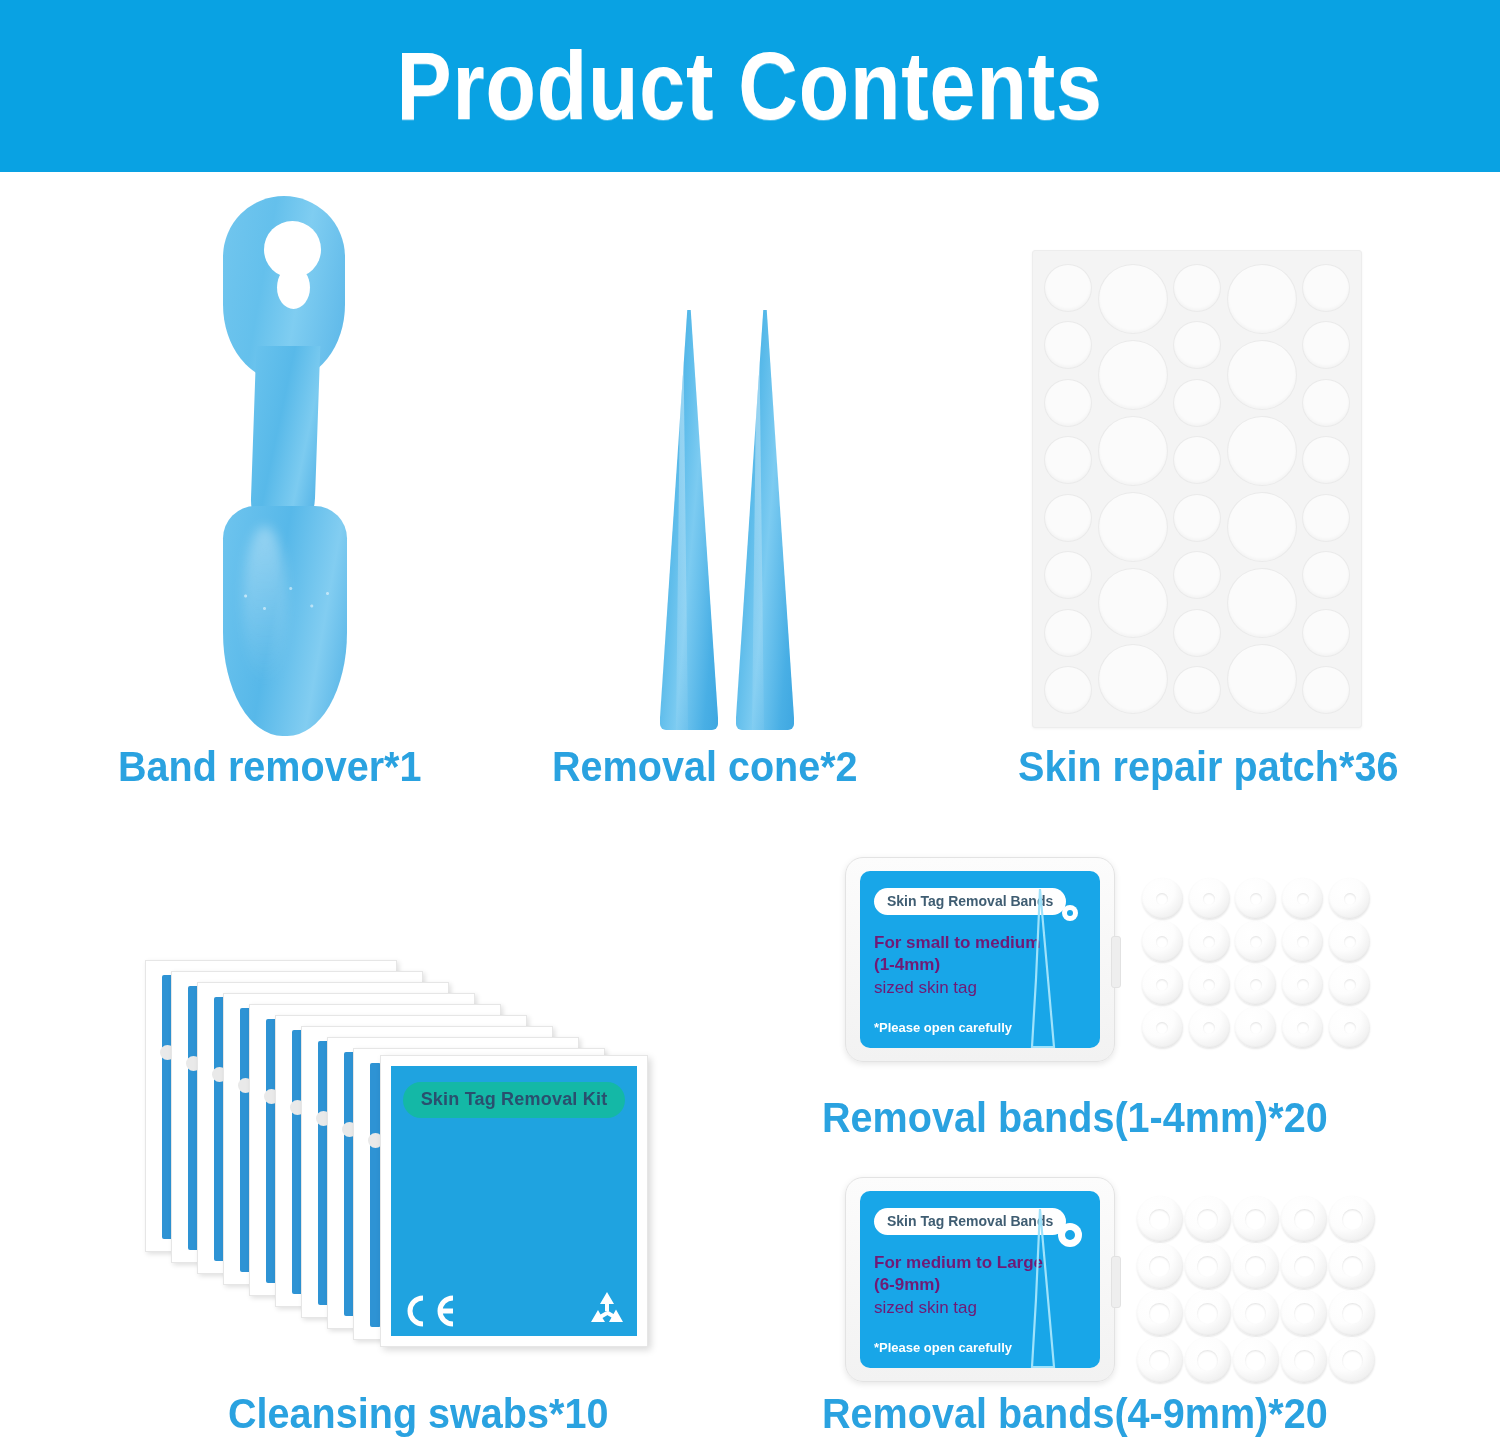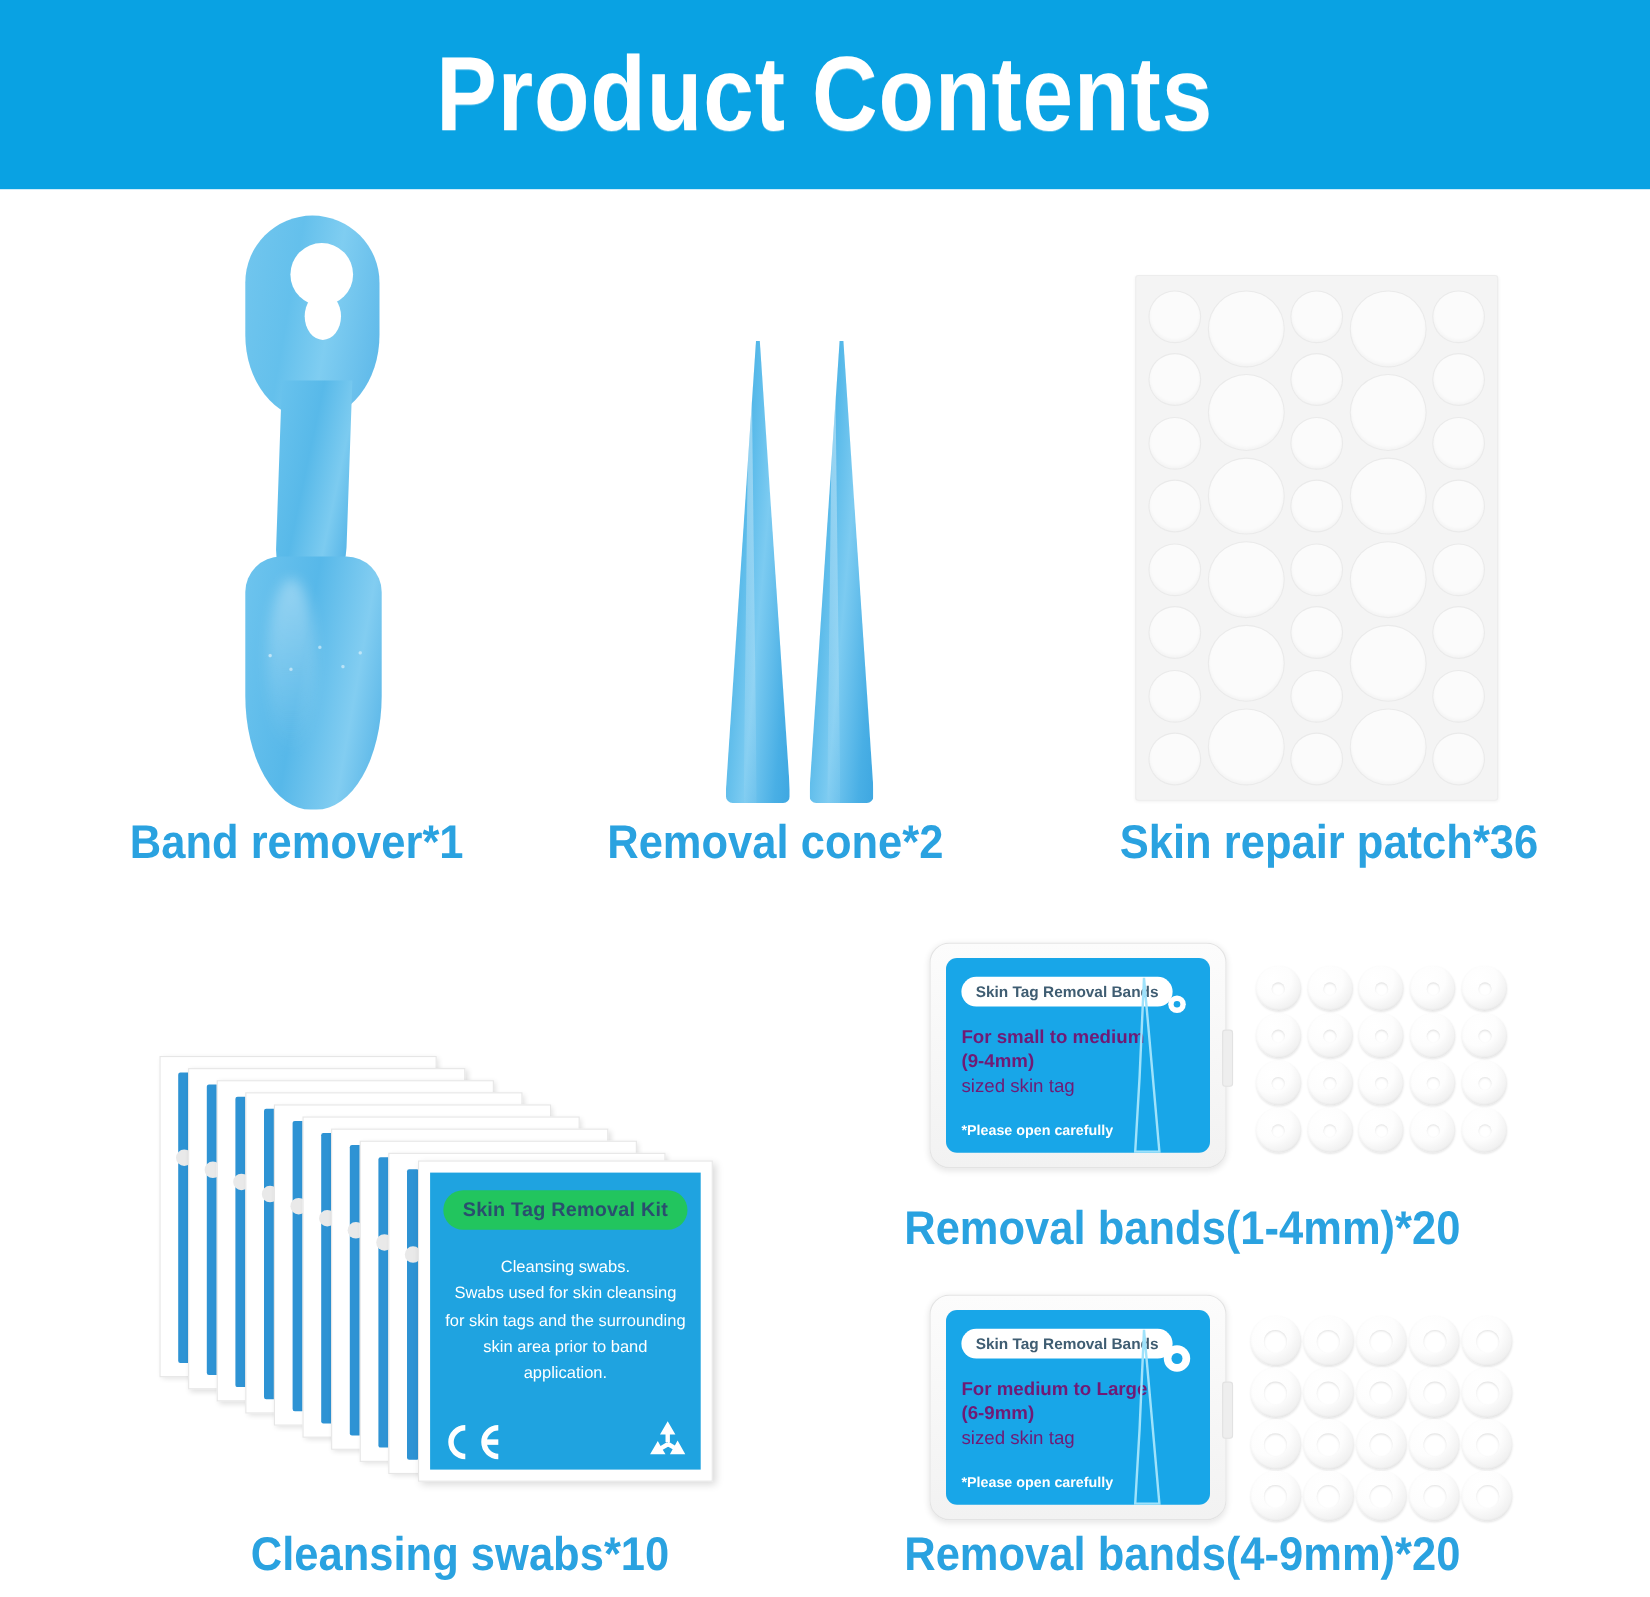--- a/index.html
+++ b/index.html
@@ -205,21 +205,21 @@
   .swab-label {
     position: relative;
     width: 100%; height: 100%;
     background: #1fa3e0;
     padding: 16px 12px 12px;
     display: flex;
     flex-direction: column;
     align-items: center;
   }
   .swab-pill {
-    background: #22c55e;
+    background: #14b8a6;
     color: #2a4f6e;
     font-size: 18px;
     font-weight: bold;
     border-radius: 22px;
     padding: 7px 18px 8px;
     white-space: nowrap;
     letter-spacing: 0.2px;
   }
   .swab-body {
     margin-top: 22px;
@@ -438,26 +438,20 @@
         <div class="swab-stripe"></div>
         <div class="swab-notch"></div>
       </div>
       <div class="swab" style="left: 208px; top: 88px; z-index: 8;">
         <div class="swab-stripe"></div>
         <div class="swab-notch"></div>
       </div>
       <div class="swab-front" style="z-index: 10;">
       <div class="swab-label">
         <div class="swab-pill">Skin Tag Removal Kit</div>
-        <div class="swab-body">
-          <div>Cleansing swabs.</div>
-          <div>Swabs used for skin cleansing</div>
-          <div>for skin tags and the surrounding</div>
-          <div>skin area prior to band application.</div>
-        </div>
         <div class="swab-marks">
           <svg class="ce-mark" viewBox="0 0 58 34">
             <path d="M22 4 A13 13 0 1 0 22 30" fill="none" stroke="#ffffff" stroke-width="5"></path>
             <path d="M52 4 A13 13 0 1 0 52 30" fill="none" stroke="#ffffff" stroke-width="5"></path>
             <rect x="38" y="14.5" width="14" height="5" fill="#ffffff"></rect>
           </svg>
           <svg class="recycle-mark" viewBox="0 0 40 38">
             <path d="M20 2 L27 14 L22 14 L22 21 L18 21 L18 14 L13 14 Z" fill="#ffffff"></path>
             <path d="M4 32 L11 20 L13.5 24.5 L19.5 21 L21.5 24.5 L15.5 28 L18 32 Z" fill="#ffffff"></path>
             <path d="M36 32 L22 32 L24.5 27.6 L18.5 24 L20.5 20.5 L26.5 24 L29 19.6 Z" fill="#ffffff"></path>
@@ -467,21 +461,21 @@
     </div>
   </div>
   <div class="caption" style="left:228px; top:1392px;">Cleansing swabs*10</div>
 
   <div class="band-box" style="left:845px; top:857px;">
     <div class="latch"></div>
     <div class="band-label">
       <div class="band-pill">Skin Tag Removal Bands</div>
       <div class="band-lines">
         <div class="bold">For small to medium</div>
-        <div class="bold">(9-4mm)</div>
+        <div class="bold">(1-4mm)</div>
         <div>sized skin tag</div>
       </div>
       <div class="band-note">*Please open carefully</div>
       <svg class="band-cone-art" viewBox="0 0 72 172">
         <path d="M26 6 L22 96 L18 164 L40 164 L34 96 Z" fill="none" stroke="#9fe2fb" stroke-width="2.2"></path>
         <circle cx="56" cy="30" r="8" fill="#ffffff"></circle>
         <circle cx="56" cy="30" r="3" fill="#18a6e8"></circle>
       </svg>
     </div>
   </div>

